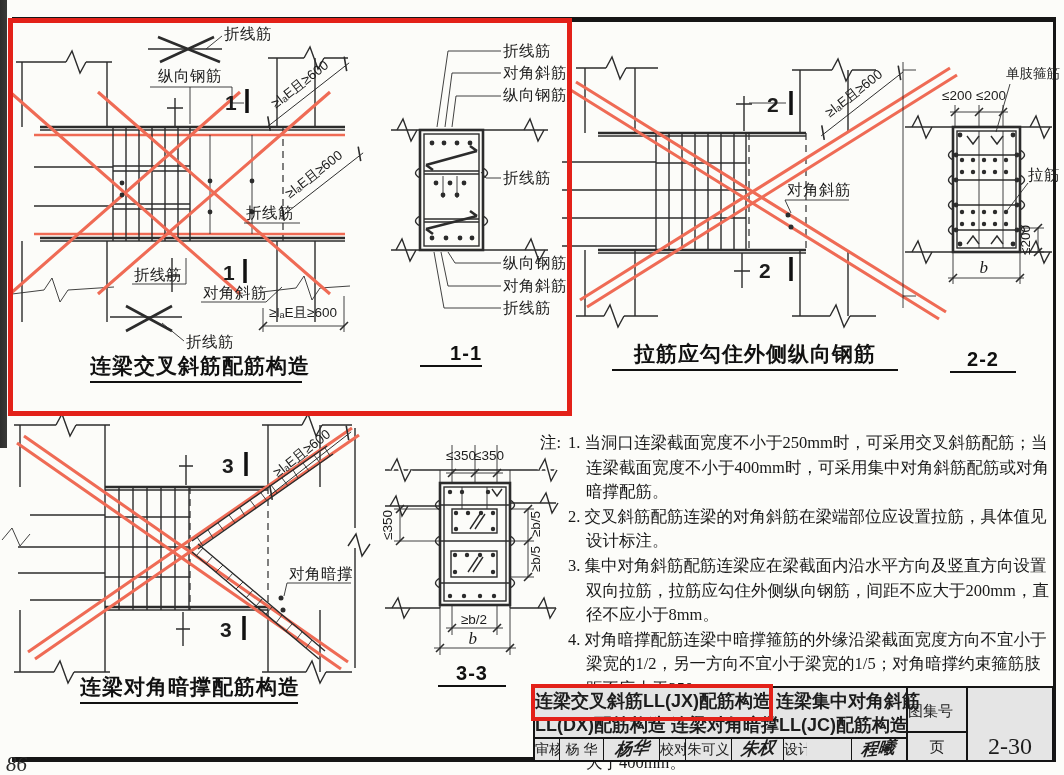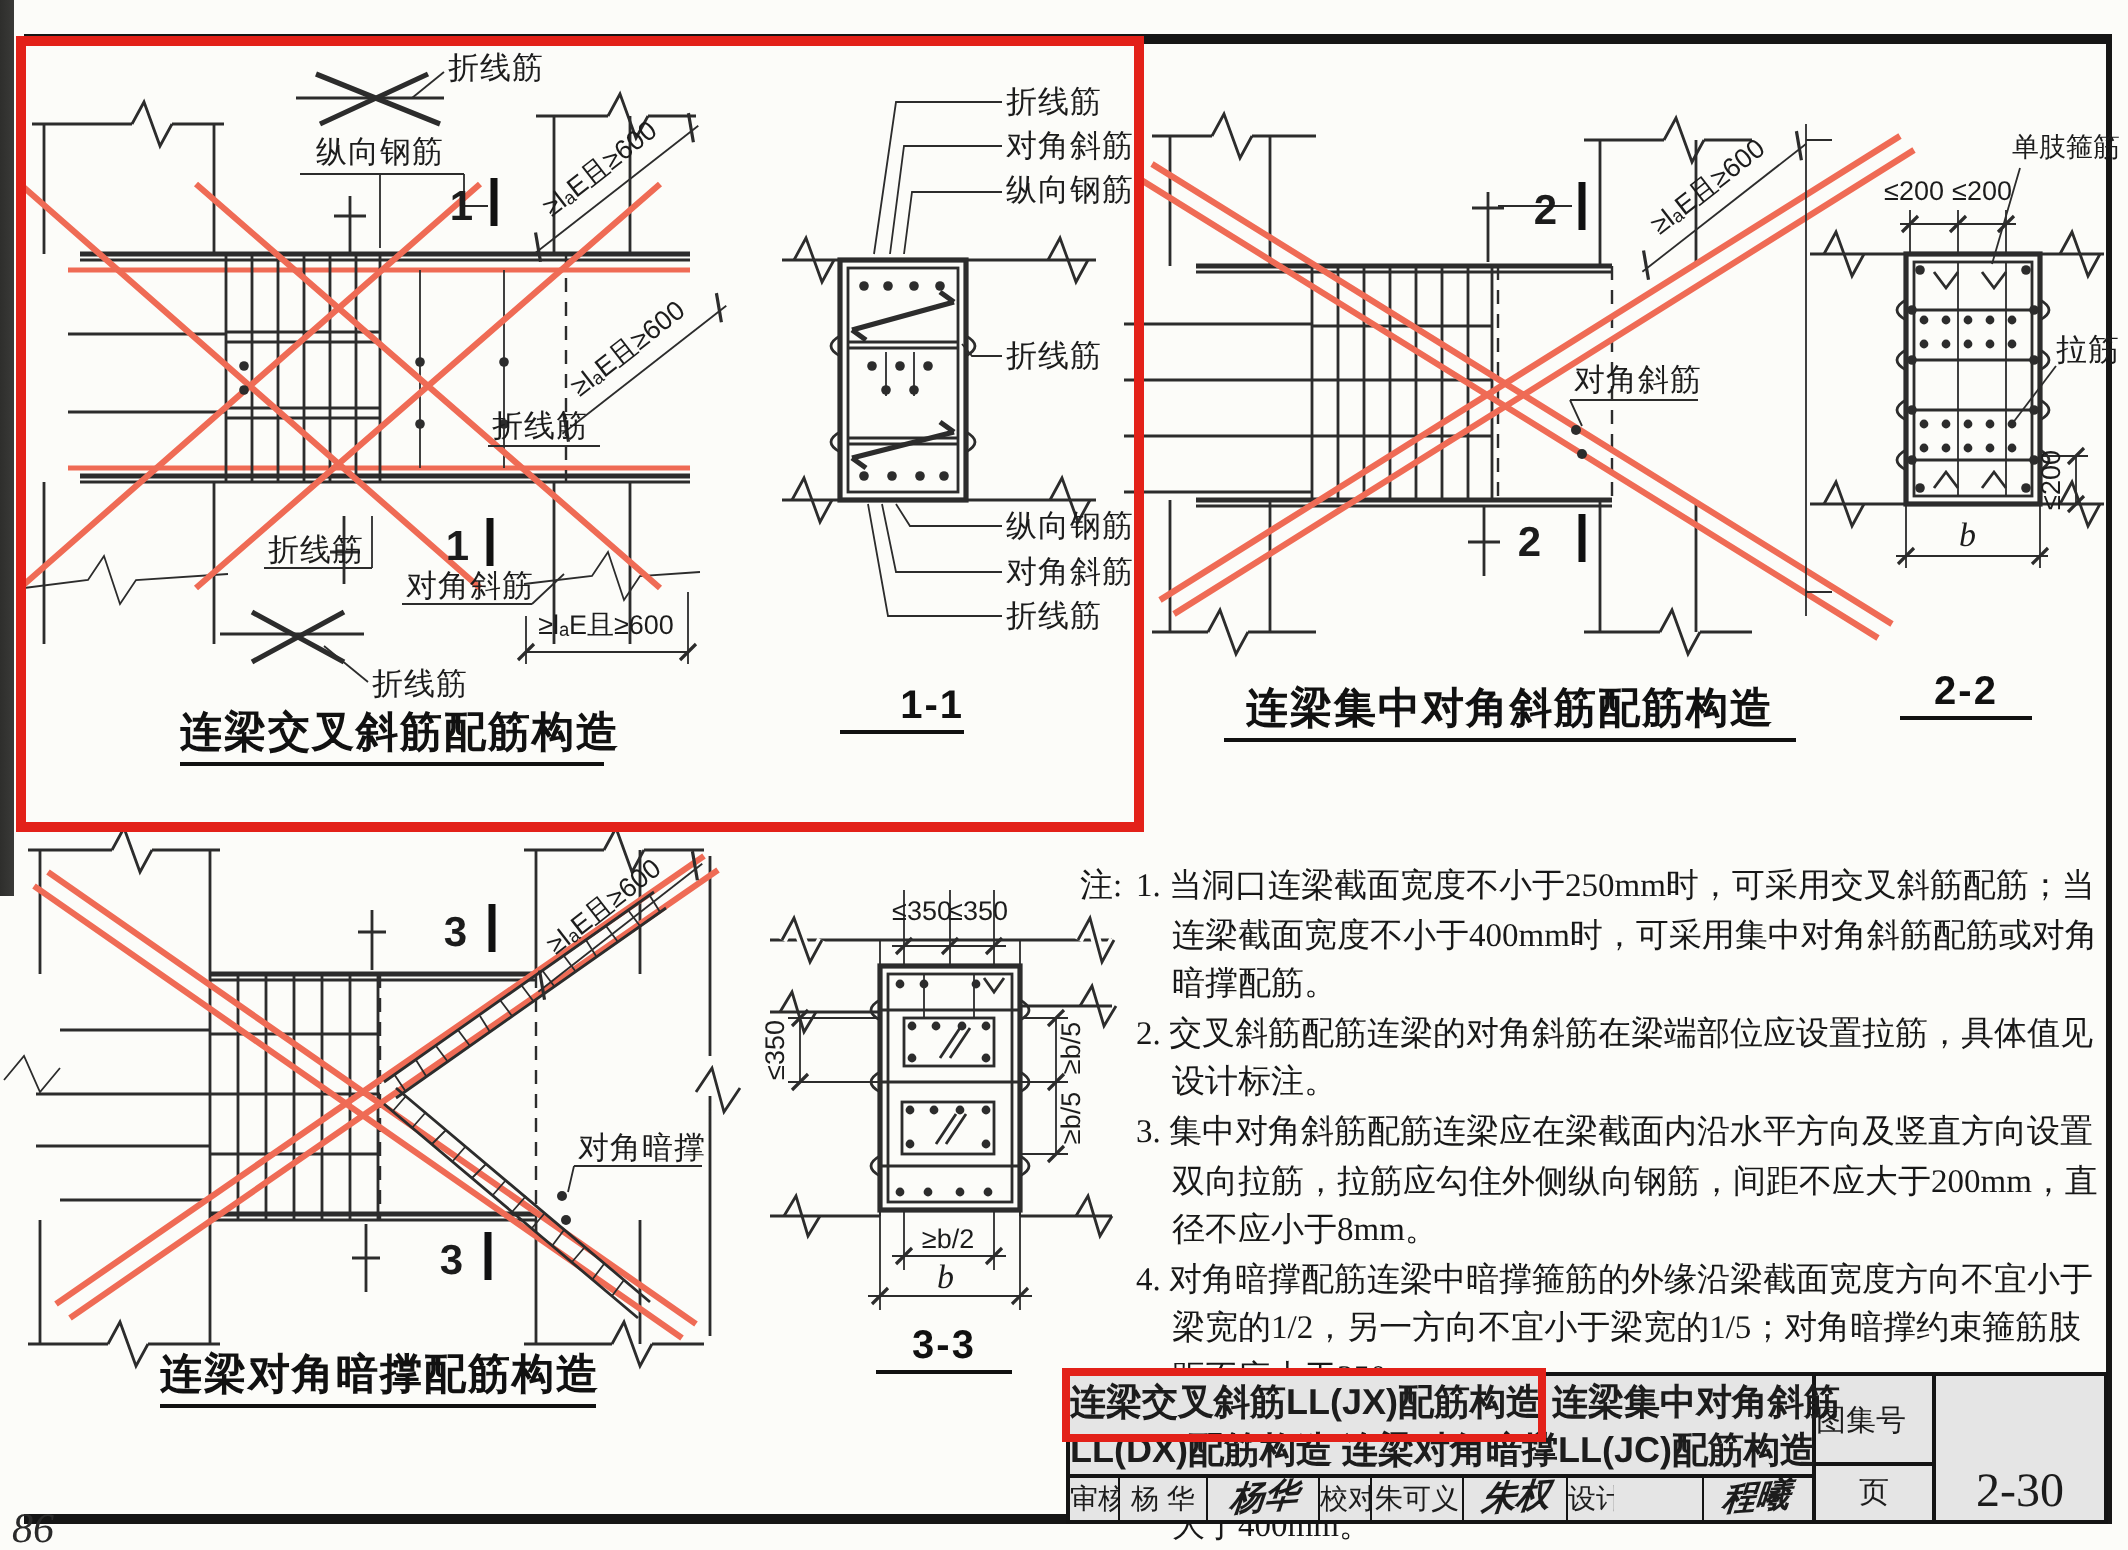--- a/index.html
+++ b/index.html
@@ -368,22 +368,22 @@
       <path class="tick" d="M448,632 L456,624 M493,632 L501,624"></path>
       <text class="dim" x="474" y="624" text-anchor="middle">≥b/2</text>
       <path class="thin" d="M440,605 V655 M510,605 V655 M434,648 H516"></path>
       <path class="tick" d="M436,652 L444,644 M506,652 L514,644"></path>
       <text class="ital" x="473" y="644" text-anchor="middle">b</text>
     </g>
   </svg>
 
   <div class="dtitle" style="left:90px;top:352px;width:212px;">连梁交叉斜筋配筋构造</div>
   <div class="stitle" style="left:420px;top:342px;width:62px;text-align:right;">1-1</div>
-  <div class="dtitle" style="left:612px;top:340px;width:286px;">连梁集中对角斜筋配筋构造</div>
-  <div class="stitle" style="left:950px;top:335px;width:66px;">2-2</div>
+  <div class="dtitle" style="left:612px;top:340px;width:286px;">拉筋应勾住外侧纵向钢筋</div>
+  <div class="stitle" style="left:950px;top:348px;width:66px;">2-2</div>
   <div class="dtitle" style="left:80px;top:673px;width:218px;">连梁对角暗撑配筋构造</div>
   <div class="stitle" style="left:438px;top:662px;width:68px;">3-3</div>
 
   <div class="notes">
     <span class="note-prefix">注:</span>
     <span class="note-item">1. 当洞口连梁截面宽度不小于250mm时，可采用交叉斜筋配筋；当连梁截面宽度不小于400mm时，可采用集中对角斜筋配筋或对角暗撑配筋。</span>
     <span class="note-item">2. 交叉斜筋配筋连梁的对角斜筋在梁端部位应设置拉筋，具体值见设计标注。</span>
     <span class="note-item">3. 集中对角斜筋配筋连梁应在梁截面内沿水平方向及竖直方向设置双向拉筋，拉筋应勾住外侧纵向钢筋，间距不应大于200mm，直径不应小于8mm。</span>
     <span class="note-item">4. 对角暗撑配筋连梁中暗撑箍筋的外缘沿梁截面宽度方向不宜小于梁宽的1/2，另一方向不宜小于梁宽的1/5；对角暗撑约束箍筋肢距不应大于350mm。</span>
     <span class="note-item">5. 交叉斜筋配筋连梁、对角暗撑配筋连梁的水平钢筋及箍筋形成的钢筋网之间应采用拉筋拉结，拉筋直径不宜小于6mm，间距不宜大于400mm。</span>

